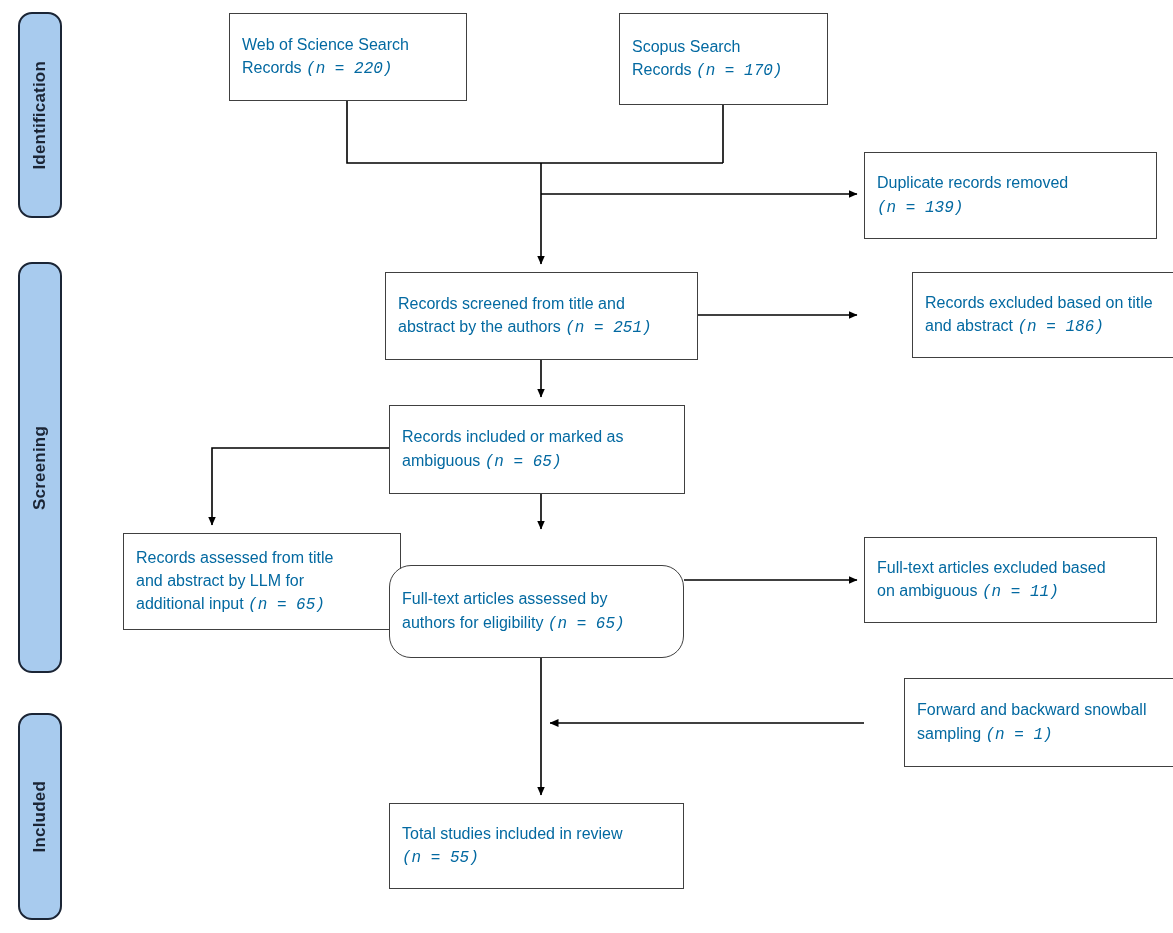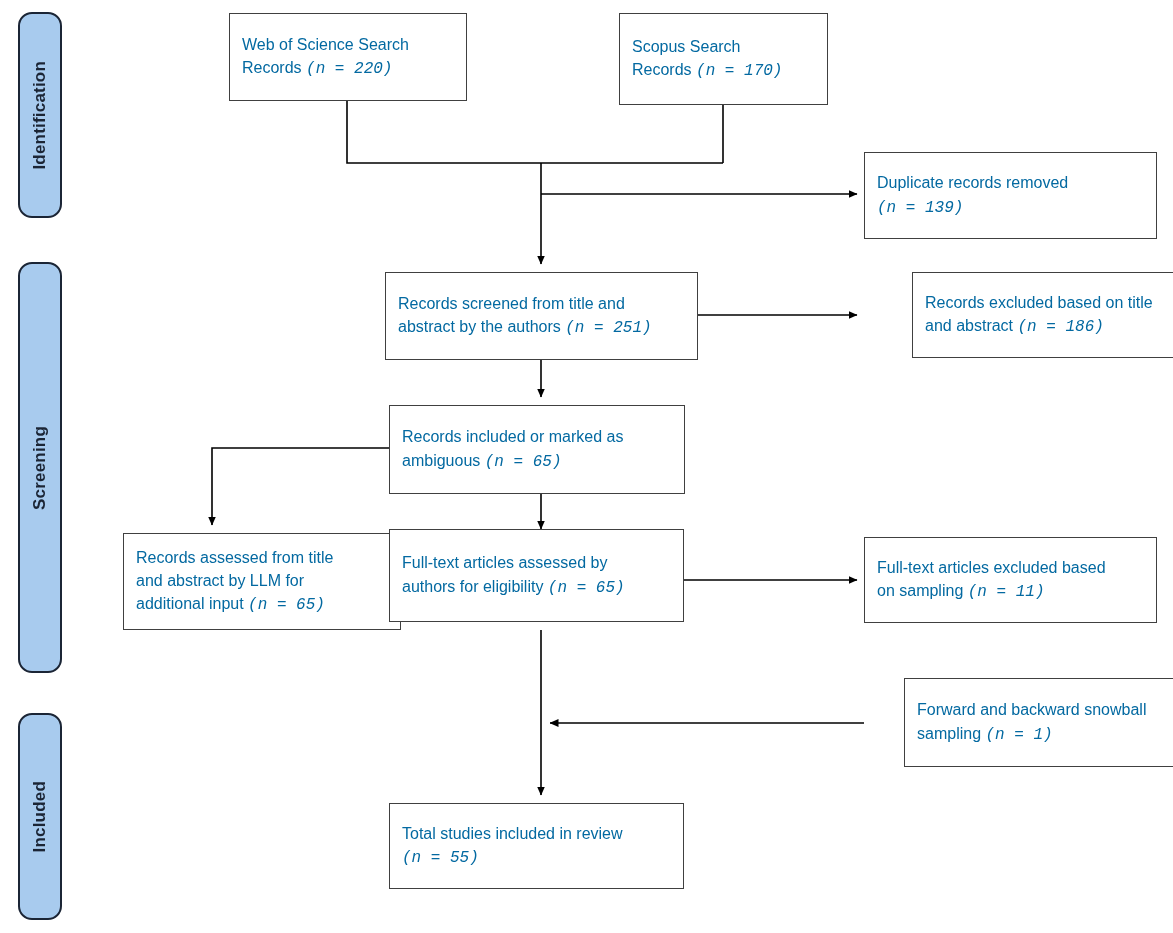--- a/index.html
+++ b/index.html
@@ -168,31 +168,31 @@
   </div>
 
   <div class="flow-box" style="left:79px; top:533px; width:278px; height:97px;margin-left:44px;">
     <div class="box-text">
       <span>Records assessed from title</span><br>
       <span>and abstract by LLM for</span><br>
       <span>additional input </span><em>(n = 65)</em>
     </div>
   </div>
 
-  <div class="flow-box" style="left:389px; top:529px; width:295px; height:93px;">
+  <div class="flow-box" style="left:389px; top:565px; width:295px; height:93px;border-radius:22px;">
     <div class="box-text">
       <span>Full-text articles assessed by</span><br>
       <span>authors for eligibility </span><em>(n = 65)</em>
     </div>
   </div>
 
   <div class="flow-box" style="left:864px; top:537px; width:293px; height:86px;">
     <div class="box-text">
       <span>Full-text articles excluded based</span><br>
-      <span>on sampling </span><em>(n = 11)</em>
+      <span>on ambiguous </span><em>(n = 11)</em>
     </div>
   </div>
 
   <div class="flow-box" style="left:864px; top:678px; width:293px; height:89px;margin-left:40px;">
     <div class="box-text">
       <span>Forward and backward snowball</span><br>
       <span>sampling </span><em>(n = 1)</em>
     </div>
   </div>
 

